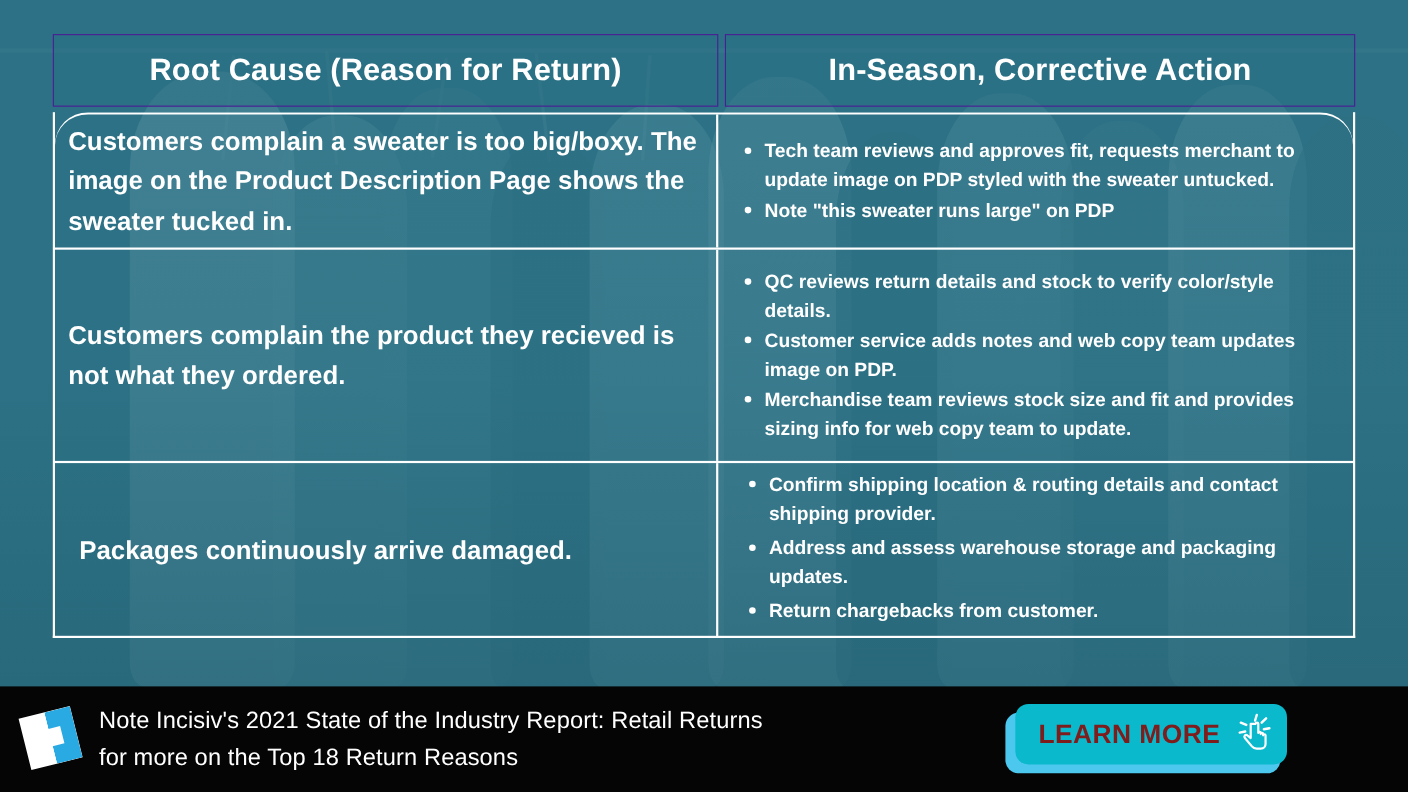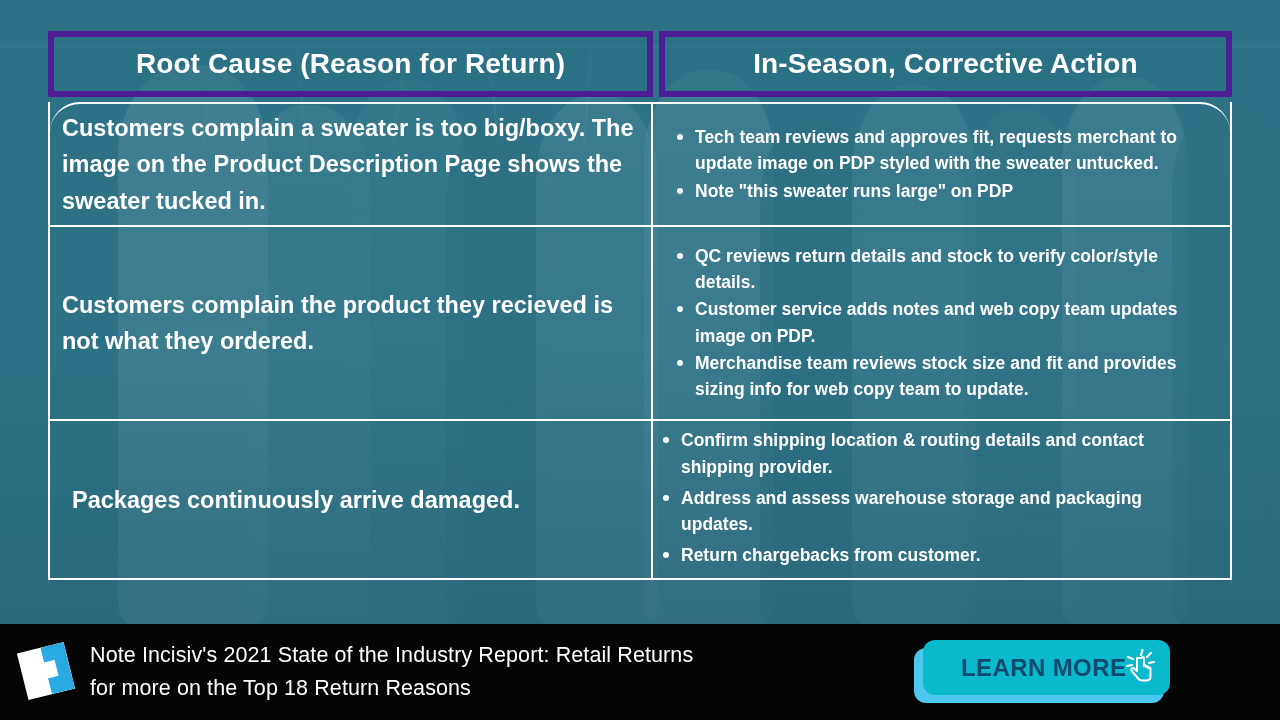--- a/index.html
+++ b/index.html
@@ -64,21 +64,21 @@
     width: 1184px;
     height: 549px;
   }
 
   .hdr-row {
     display: flex;
     gap: 6px;
     height: 66px;
   }
   .hdr-cell {
-    border: 6px solid #4c1d95;
+    border: 1px solid #4c1d95;
     background: rgba(44,113,133,0.55);
     display: flex;
     align-items: center;
     justify-content: center;
     color: #ffffff;
     font-weight: bold;
     font-size: 28px;
     letter-spacing: 0.1px;
   }
   .hdr-cell.left  { width: 605px; }
@@ -133,21 +133,21 @@
     width: 6px; height: 6px;
     border-radius: 50%;
     background: #ffffff;
   }
 
   .row1 { height: 123px; }
   .row2 { height: 194px; }
   .row3 { height: 161px; }
 
   .row3 .tcell-left { padding-left: 22px; }
-  .row3 .tcell-right { padding-left: 8px; border-radius: 17px; }
+  .row3 .tcell-right { padding-left: 26px; border-radius: 17px; }
   .row3 .tcell-right li { margin-bottom: 5px; }
 
   
   #banner {
     position: absolute;
     left: 0; bottom: 0;
     width: 1280px;
     height: 96px;
     background: #050505;
     display: flex;
@@ -201,25 +201,25 @@
   #learn-more .face {
     position: absolute;
     left: 9px; top: 0;
     width: 247px; height: 55px;
     background: #0bb9cd;
     border-radius: 12px;
     display: flex;
     align-items: center;
   }
   #learn-more .label {
-    color: #0c4a6e;
+    color: #7f1d1d;
     font-weight: bold;
     font-size: 24px;
     letter-spacing: 0.4px;
-    margin-left: 38px;
+    margin-left: 21px;
   }
   #learn-more .cursor-icon {
     position: absolute;
     right: 12px;
     top: 8px;
     width: 40px; height: 40px;
   }
 </style>
 </head>
 <body>

